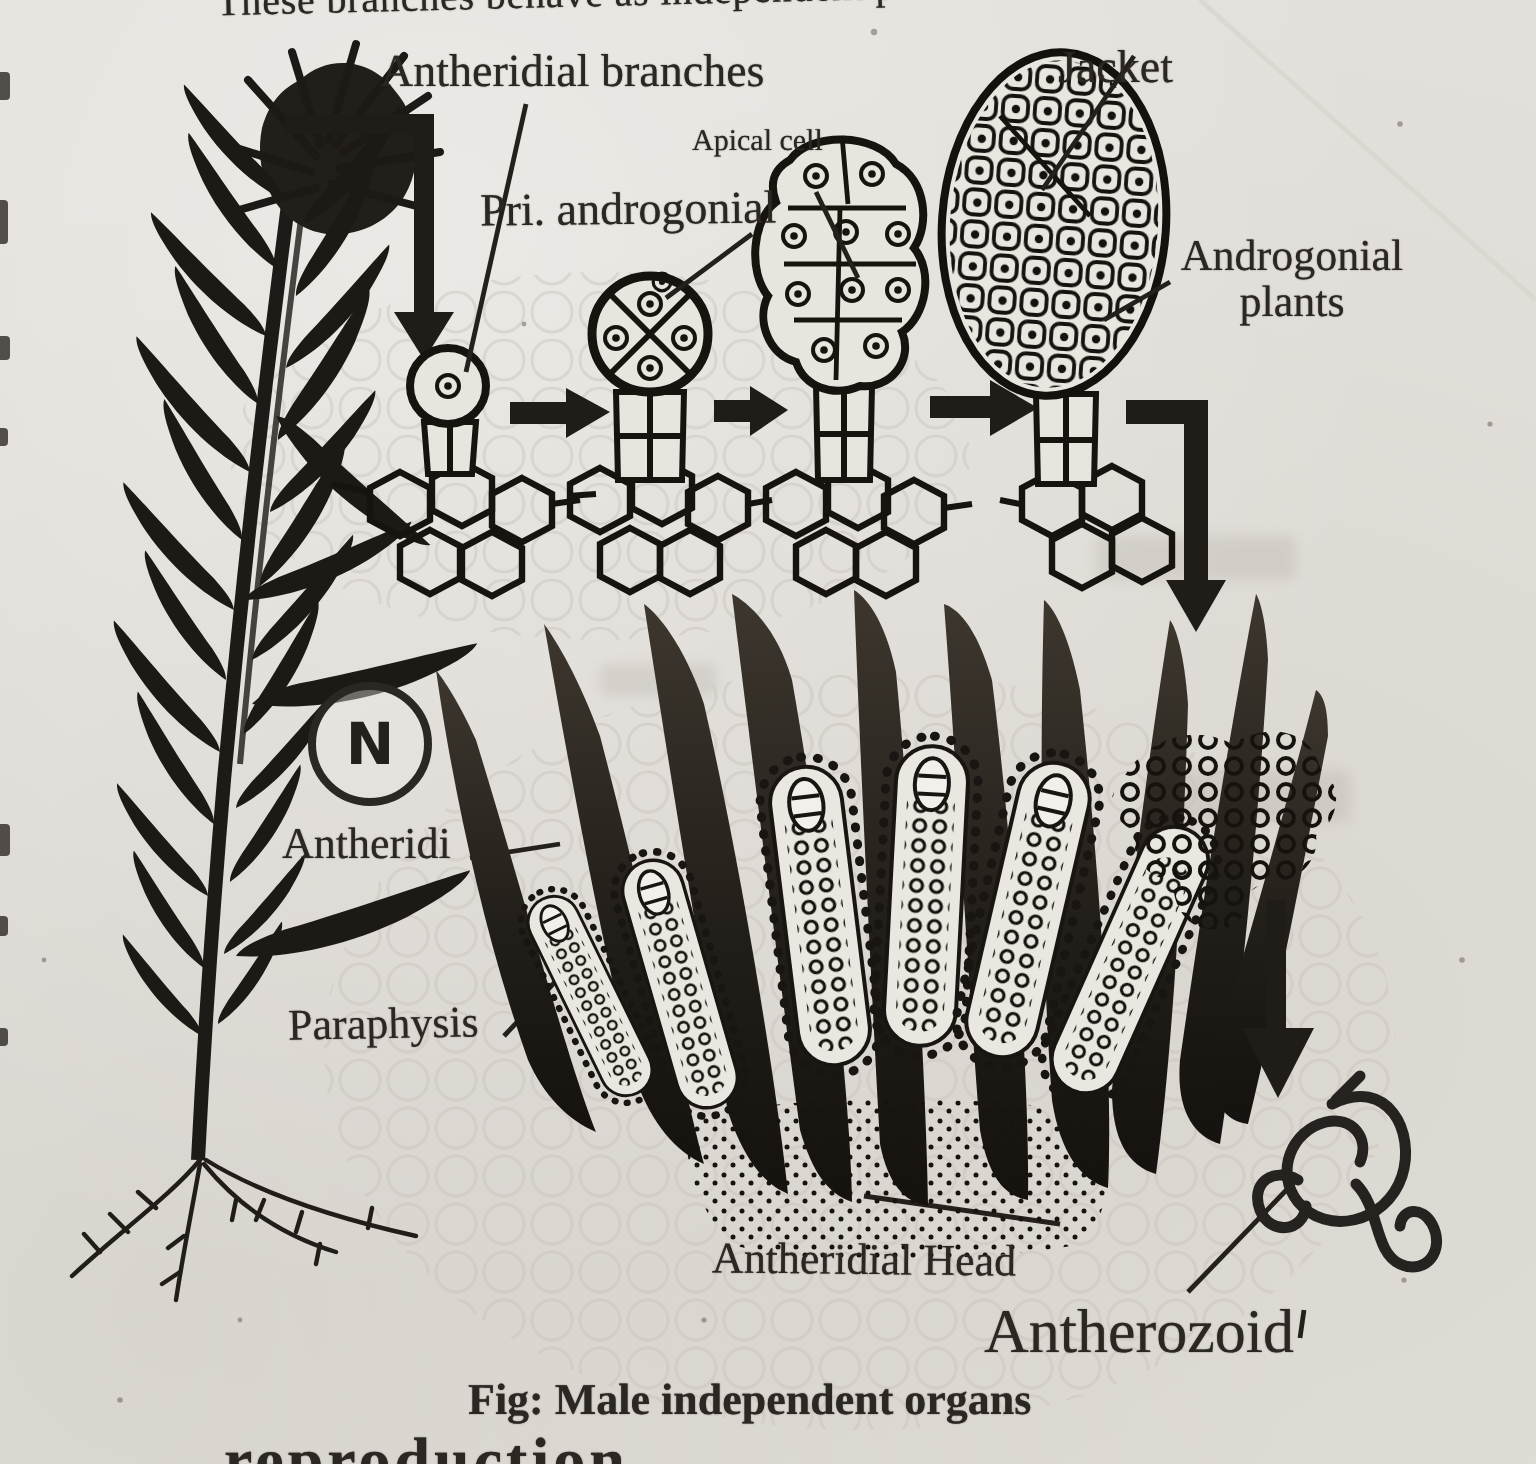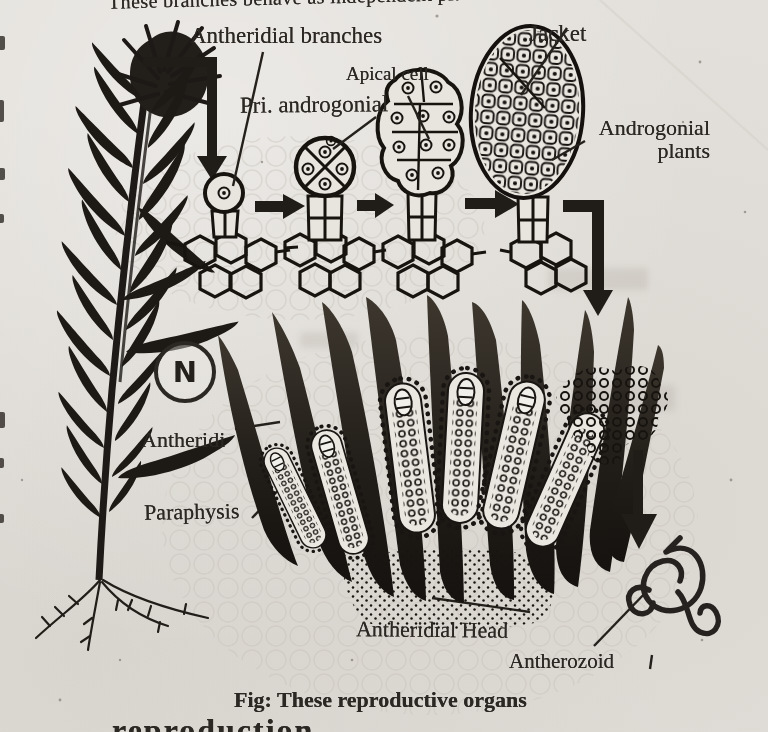--- a/index.html
+++ b/index.html
@@ -28,28 +28,28 @@
   .edgemark{position:absolute;left:0;background:#2d2823;opacity:.8;z-index:4;border-radius:0 2px 2px 0;}
   #ncircle{
     position:absolute;left:154px;top:341px;width:54px;height:54px;
     border:4px solid #2b2723;border-radius:50%;
     display:flex;align-items:center;justify-content:center;
     z-index:3;background:rgba(236,233,227,.4);
   }
   #ncircle span{font-family:"DejaVu Sans", sans-serif;font-weight:bold;font-size:29px;color:#24201c;}
   #toptext{left:108px;top:-13px;font-size:20px;transform:rotate(-1.4deg);letter-spacing:.4px;}
   #lbl-anth-initial{left:190px;top:24px;font-size:23px;}
-  #lbl-apical{left:346px;top:64px;font-size:19px;text-align:right;}
+  #lbl-apical{left:346px;top:64px;font-size:15px;text-align:right;}
   #lbl-priandro{left:240px;top:93px;font-size:23px;transform:rotate(-.6deg);}
   #lbl-jacket{left:529px;top:2px;font-size:23px;margin-top:20px;}
-  #lbl-androgonial{left:582px;top:116px;width:128px;font-size:22px;text-align:right;white-space:normal;}
-  #lbl-antheridium{left:141px;top:428px;font-size:22px;}
+  #lbl-androgonial{left:582px;top:116px;width:128px;font-size:22px;text-align:center;white-space:normal;}
+  #lbl-antheridium{left:141px;top:410px;font-size:22px;}
   #lbl-paraphysis{left:144px;top:500px;font-size:22px;transform:rotate(-1deg);}
   #lbl-anthhead{left:356px;top:618px;font-size:22px;transform:rotate(.6deg);}
-  #lbl-antherozoid{left:509px;top:650px;font-size:21px;}
+  #lbl-antherozoid{left:492px;top:650px;font-size:31px;}
   #caption{left:234px;top:688px;font-size:22px;font-weight:bold;}
   #bottomcut{left:112px;top:714px;font-size:32px;font-weight:bold;letter-spacing:2px;}
 </style>
 </head>
 <body>
 
 <div id="page">
 
   <div class="ghost" style="left:548px;top:268px;width:100px;height:22px;"></div>
   <div class="ghost" style="left:575px;top:385px;width:100px;height:26px;"></div>
@@ -352,21 +352,21 @@
     <span>Androgonial</span><br>
     <span>plants</span>
   </div>
   <div id="ncircle">
     <span>N</span>
   </div>
   <div class="lbl" id="lbl-antheridium">Antheridi</div>
   <div class="lbl" id="lbl-paraphysis">Paraphysis</div>
   <div class="lbl" id="lbl-anthhead">Antheridial Head</div>
   <div class="lbl" id="lbl-antherozoid">Antherozoid</div>
-  <div class="lbl" id="caption">Fig: These reproductive organs</div>
+  <div class="lbl" id="caption">Fig: Male independent organs</div>
   <div class="lbl" id="bottomcut">reproduction</div>
 
   <div class="edgemark" style="top:36px;width:5px;height:14px;"></div>
   <div class="edgemark" style="top:100px;width:4px;height:22px;"></div>
   <div class="edgemark" style="top:168px;width:5px;height:12px;"></div>
   <div class="edgemark" style="top:214px;width:4px;height:9px;"></div>
   <div class="edgemark" style="top:412px;width:5px;height:16px;"></div>
   <div class="edgemark" style="top:458px;width:4px;height:10px;"></div>
   <div class="edgemark" style="top:514px;width:4px;height:9px;"></div>
 

